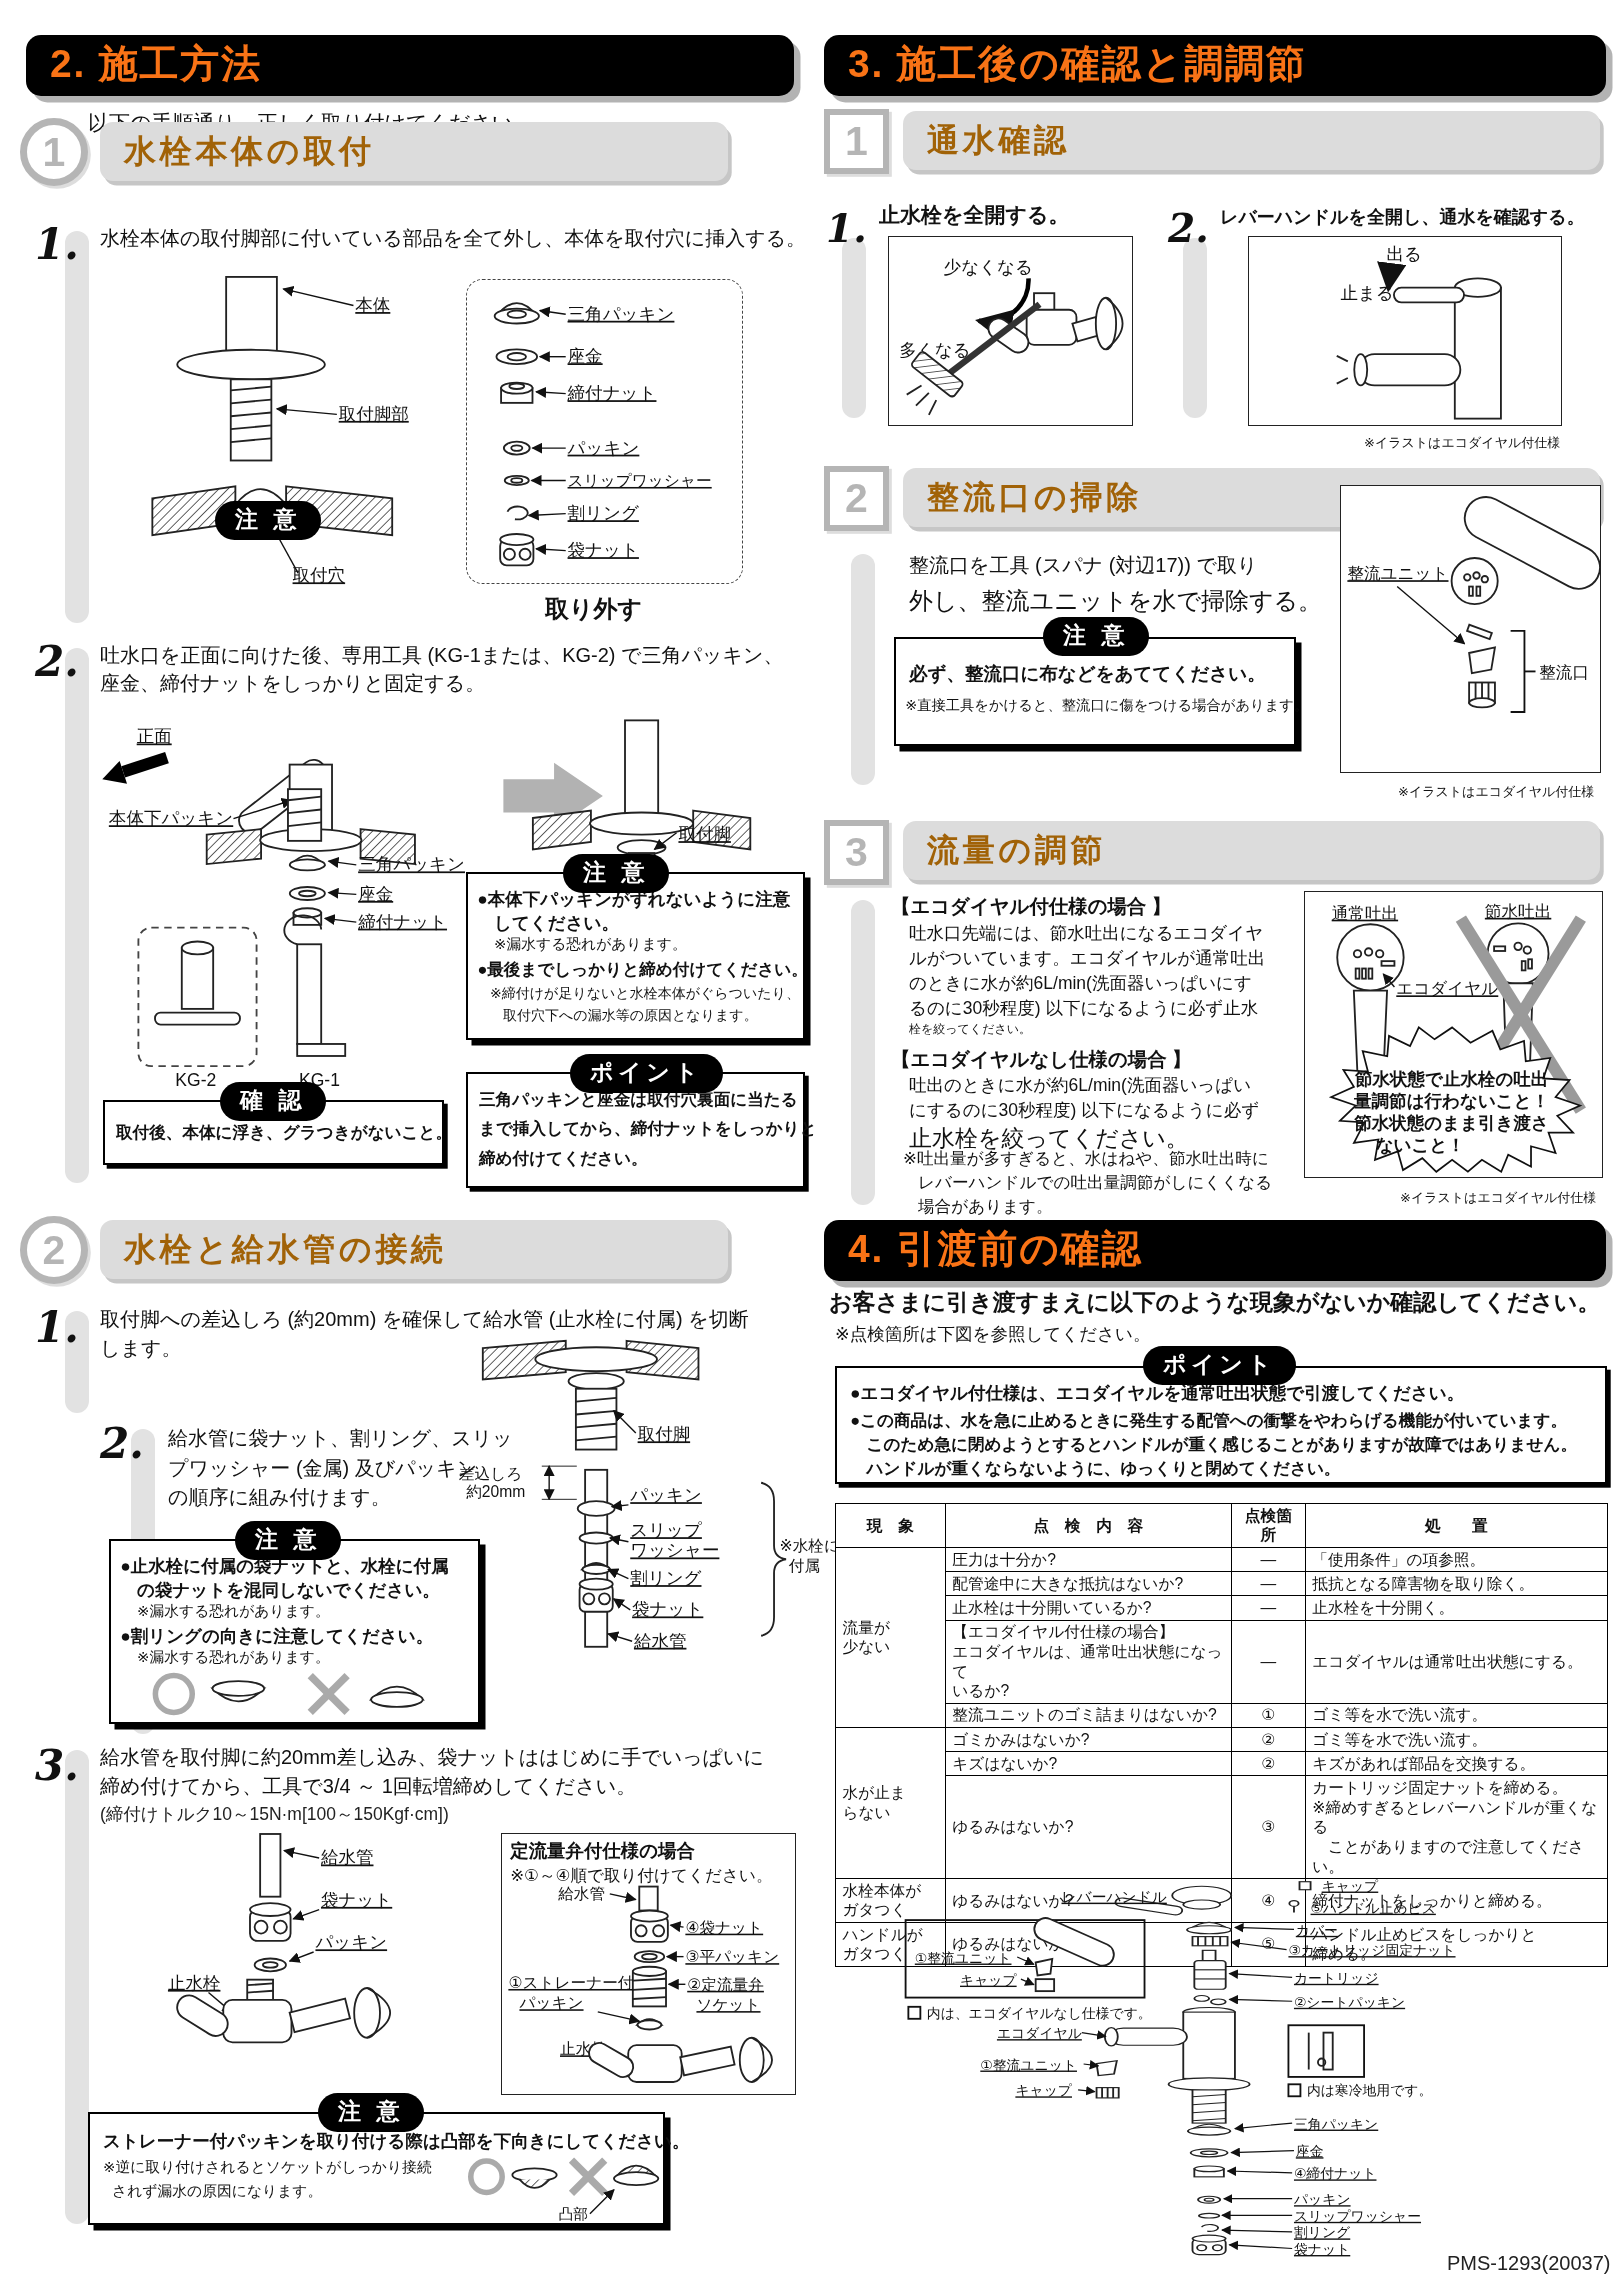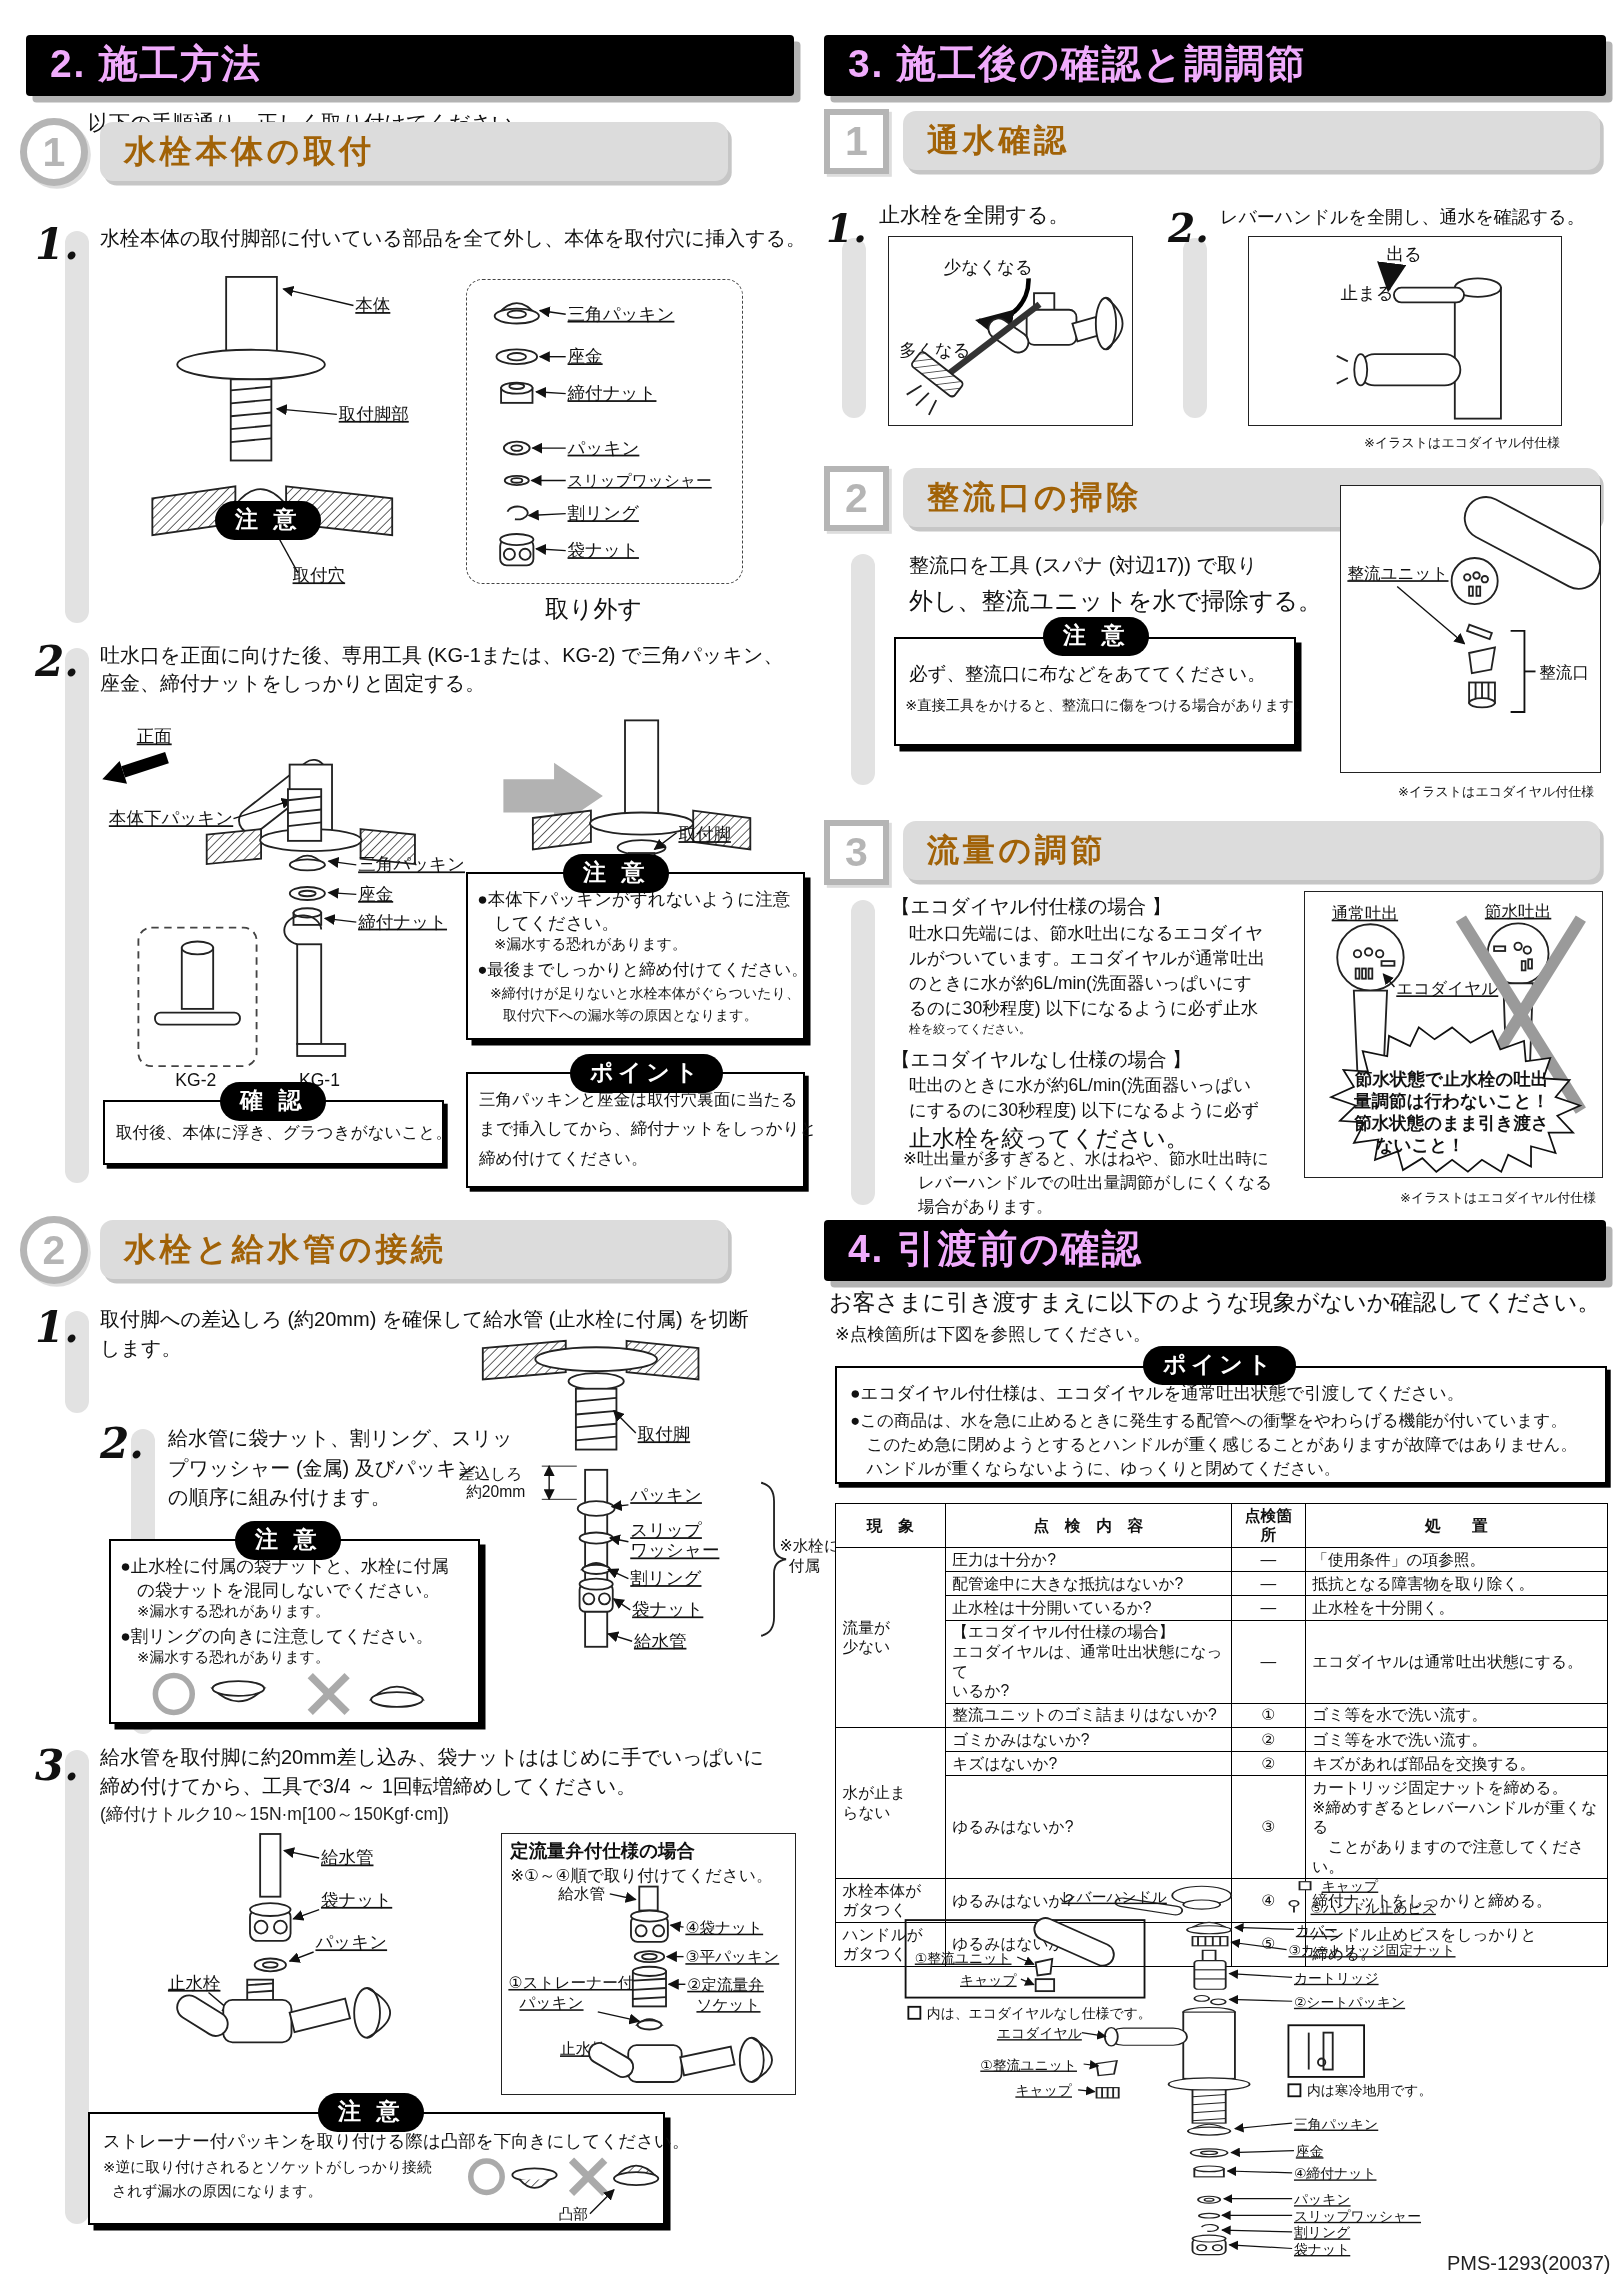--- a/index.html
+++ b/index.html
@@ -1,24 +1,24 @@
 <!DOCTYPE html>
 <html style="font-size:14.8px"><head>
 <meta charset="utf-8">
 <style>
   * { margin:0; padding:0; box-sizing:border-box; }
   html,body { background:#e8e8e4; }
   #page { position:relative; width:1619px; height:2289px; background:#fff;
           font-family:"Liberation Sans","DejaVu Sans",sans-serif; color:#111; overflow:hidden; }
   .t { position:absolute; white-space:nowrap; }
-  .b { font-weight:normal;text-align:center; }
+  .b { font-weight:bold;text-align:center; }
   .serif-num { font-family:"DejaVu Serif",serif; font-style:italic; font-weight:bold; font-size:42px; }
   .bar { position:absolute; width:24px; border-radius:12px; background:#e2e2e2; }
-  .secbar { position:absolute; background:#000; color:#f0abfc; font-weight:bold; font-size:39px;
-            padding:1.8px 24px 5.5px; border-radius:4px; box-shadow:6.5px 6.5px 0 #b3b3b3; letter-spacing:1.8px; }
+  .secbar { position:absolute; background:#000; color:#f97316; font-weight:bold; font-size:39px;
+            padding:1.8px 24px 5.5px; border-radius:15px; box-shadow:6.5px 6.5px 0 #b3b3b3; letter-spacing:1.8px; }
   .subhdr { position:absolute; background:#dcdcdc; border-radius:13px; font-weight:bold; font-size:32px;
             letter-spacing:3.7px; color:#a16207; display:flex; align-items:center; padding:0 24px;
             box-shadow:3.7px 4.6px 0 #c6c6c6; }
   .ncirc { position:absolute; width:68px; height:68px; background:#fff; border:7.4px solid #b5b5b5;
            border-radius:50%; color:#b5b5b5; font-weight:bold; font-size:41px; display:flex;
            align-items:center; justify-content:center; box-shadow:2.8px 2.8px 0 #ddd; }
   .nsq { position:absolute; width:65px; height:65px; background:#fff; border:6.5px solid #b5b5b5;
          color:#b5b5b5; font-weight:bold; font-size:41px; display:flex; align-items:center;
          justify-content:center; box-shadow:2.8px 2.8px 0 #ddd; }
   .wbox { position:absolute; background:#fff; border:2.8px solid #000; box-shadow:5.5px 5.5px 0 #000; }

